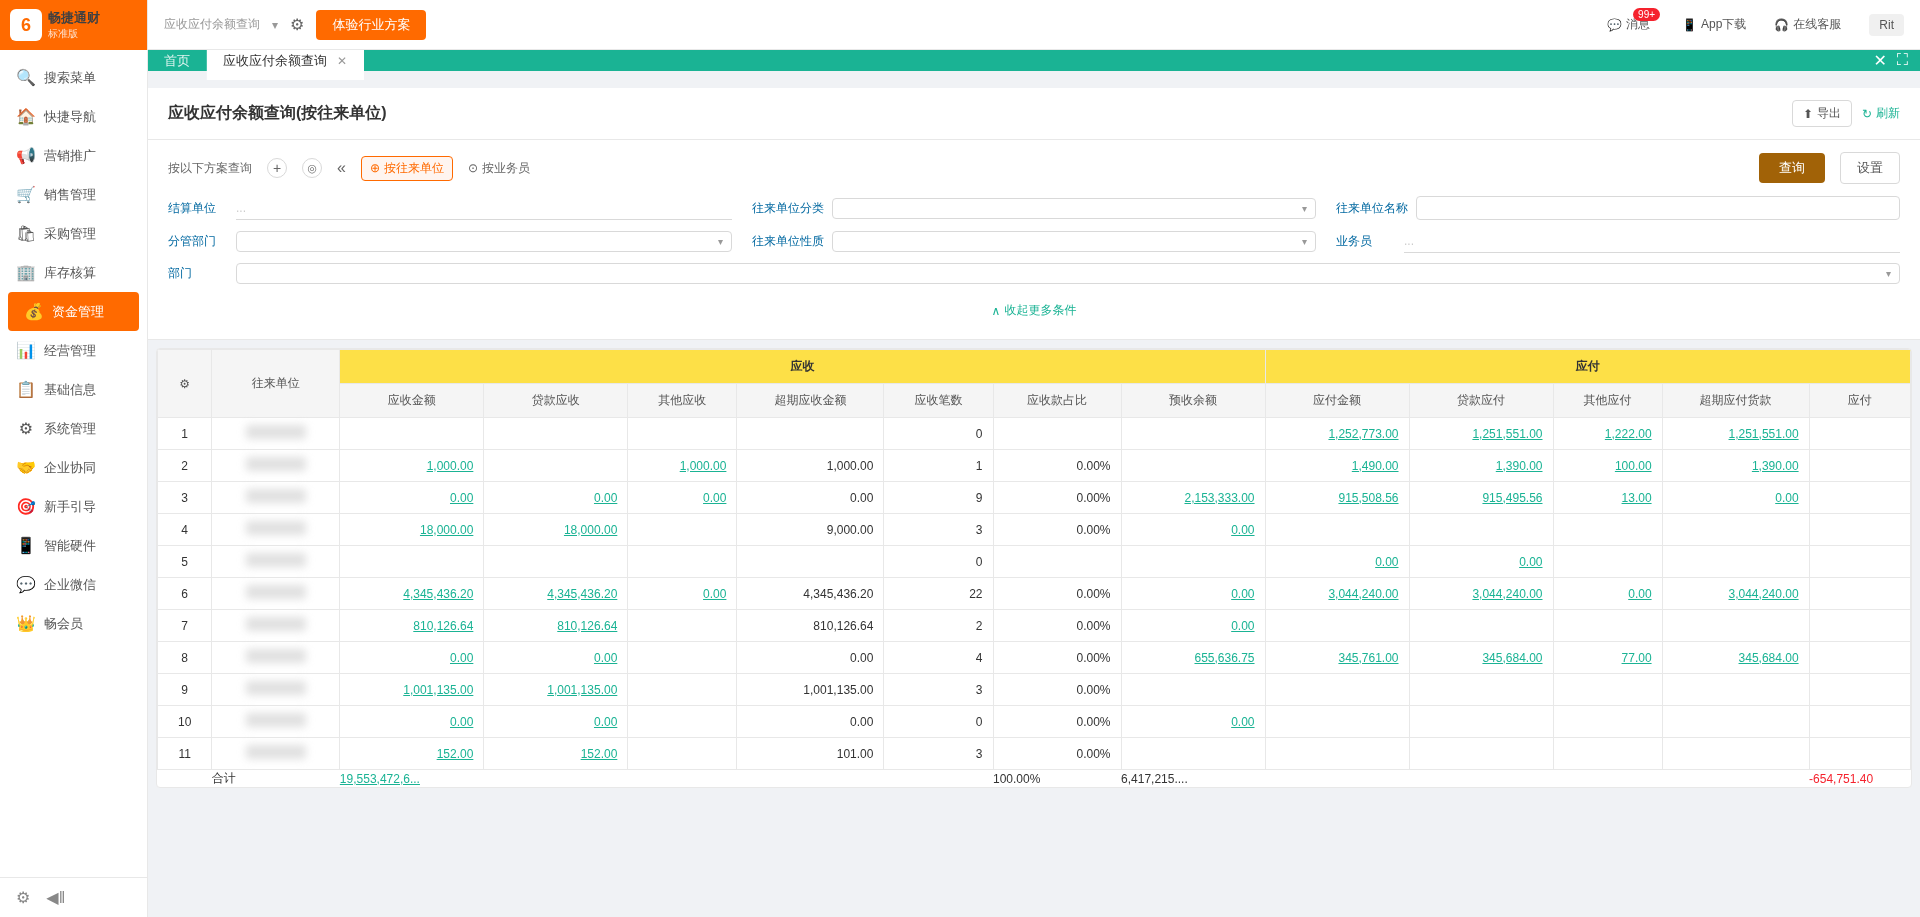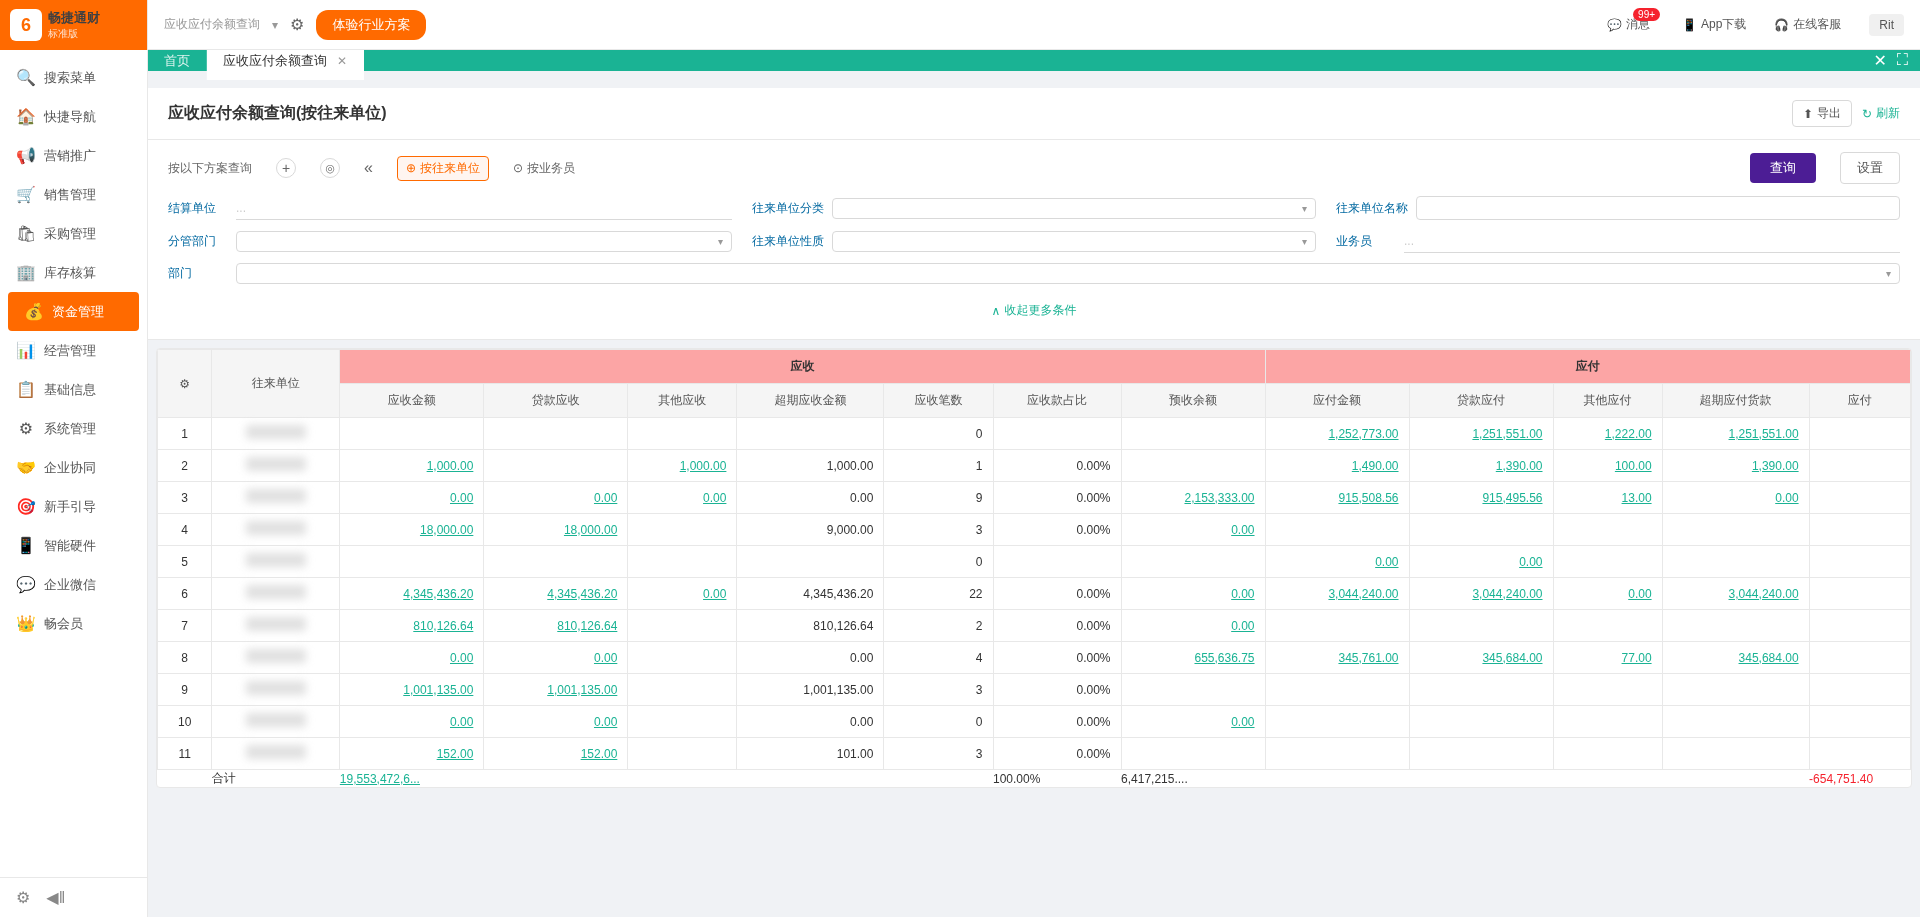--- a/index.html
+++ b/index.html
@@ -34,21 +34,21 @@
     
     .header {
       position: fixed; left: 148px; right: 0; top: 0; height: 50px;
       background: #fff; border-bottom: 1px solid #e8e8e8; display: flex; align-items: center;
       padding: 0 16px; gap: 12px; z-index: 100;
     }
     .header-breadcrumb { color: #999; font-size: 12px; }
     .header-chevron { color: #999; cursor: pointer; }
     .header-gear { color: #666; cursor: pointer; font-size: 16px; }
     .header-btn-orange {
-      background: #ff6a00; color: #fff; border: none; border-radius: 12px;
+      background: #ff6a00; color: #fff; border: none; border-radius: 4px;
       padding: 6px 16px; cursor: pointer; font-size: 13px;
     }
     .header-spacer { flex: 1; }
     .header-msg { display: flex; align-items: center; gap: 4px; color: #555; cursor: pointer; position: relative; }
     .header-badge {
       background: #f5222d; color: #fff; font-size: 10px; border-radius: 10px;
       padding: 1px 5px; position: absolute; top: -8px; right: -10px;
     }
     .header-app { display: flex; align-items: center; gap: 4px; color: #555; cursor: pointer; margin-left: 20px; }
     .header-service { display: flex; align-items: center; gap: 4px; color: #555; cursor: pointer; margin-left: 16px; }
@@ -80,21 +80,21 @@
     }
     .page-title { font-size: 16px; font-weight: bold; color: #333; }
     .page-actions { display: flex; gap: 10px; align-items: center; }
     .btn-export { background: none; border: 1px solid #d9d9d9; border-radius: 4px; padding: 4px 10px; cursor: pointer; color: #555; font-size: 12px; display: flex; align-items: center; gap: 4px; }
     .btn-refresh { background: none; border: none; cursor: pointer; color: #1ab394; font-size: 12px; display: flex; align-items: center; gap: 4px; }
 
     
     .filter-area {
       background: #fff; padding: 12px 20px; border-bottom: 1px solid #e8e8e8;
     }
-    .filter-header { display: flex; align-items: center; gap: 24px; margin-bottom: 12px; }
+    .filter-header { display: flex; align-items: center; gap: 15px; margin-bottom: 12px; }
     .filter-label { color: #666; font-size: 12px; }
     .filter-add-btn { background: none; border: 1px solid #d9d9d9; border-radius: 50%; width: 20px; height: 20px; cursor: pointer; display: flex; align-items: center; justify-content: center; color: #666; font-size: 14px; }
     .filter-scheme-btn { background: none; border: 1px solid #d9d9d9; border-radius: 50%; width: 20px; height: 20px; cursor: pointer; display: flex; align-items: center; justify-content: center; color: #666; font-size: 11px; }
     .filter-collapse { background: none; border: none; cursor: pointer; color: #666; font-size: 16px; }
     .filter-scheme-tag {
       display: flex; align-items: center; gap: 4px; background: #fff5f0;
       border: 1px solid #ff6a00; border-radius: 4px; padding: 3px 8px; color: #ff6a00; font-size: 12px; cursor: pointer;
     }
     .filter-scheme-sub { color: #666; font-size: 12px; cursor: pointer; display: flex; align-items: center; gap: 4px; }
     .filter-row { display: flex; align-items: center; gap: 20px; margin-bottom: 10px; flex-wrap: wrap; }
@@ -107,21 +107,21 @@
     .filter-input-dots { border: none; border-bottom: 1px solid #d9d9d9; background: none; padding: 4px 0; flex: 1; font-size: 12px; color: #ccc; }
     .filter-select { display: flex; align-items: center; gap: 4px; flex: 1; border: 1px solid #d9d9d9; border-radius: 4px; padding: 4px 8px; font-size: 12px; color: #333; background: #fff; cursor: pointer; }
     .filter-chevron { color: #999; font-size: 10px; }
 
     
     .table-container { background: #fff; margin: 8px; border: 1px solid #e8e8e8; border-radius: 4px; overflow: hidden; }
 
     table { width: 100%; border-collapse: collapse; font-size: 12px; }
     thead tr { background: #f5f5f5; }
     thead th { padding: 8px 10px; border: 1px solid #e8e8e8; color: #555; font-weight: normal; text-align: center; white-space: nowrap; }
-    thead th.group-header { background: #fca5a5; color: #333; font-weight: bold; }
+    thead th.group-header { background: #fde047; color: #333; font-weight: bold; }
     tbody tr { background: #fff; }
     tbody td { padding: 7px 10px; border: 1px solid #e8e8e8; text-align: center; white-space: nowrap; }
     tbody td.text-right { text-align: right; }
     tbody td a, .link-cell { color: #1ab394; text-decoration: underline; cursor: pointer; }
 
     
     .collapse-more { display: flex; align-items: center; justify-content: center; gap: 4px; padding: 8px; color: #1ab394; font-size: 12px; cursor: pointer; }
   </style>
 </head>
 <body>
@@ -266,21 +266,21 @@
       <button class="filter-collapse">«</button>
       <div class="filter-scheme-tag">
         <span style="color:#ff6a00;">⊕</span>
         <span>按往来单位</span>
       </div>
       <div class="filter-scheme-sub">
         <span>⊙</span>
         <span>按业务员</span>
       </div>
       <div style="flex:1"></div>
-      <button style="background:#4c1d95; color:#fff; border:none; border-radius:4px; padding:6px 20px; cursor:pointer; font-size:13px;">查询</button>
+      <button style="background:#a16207; color:#fff; border:none; border-radius:4px; padding:6px 20px; cursor:pointer; font-size:13px;">查询</button>
       <button style="background:#fff; color:#555; border:1px solid #d9d9d9; border-radius:4px; padding:6px 16px; cursor:pointer; font-size:13px;">设置</button>
     </div>
 
     <div class="filter-row">
       <div class="filter-field">
         <span class="filter-field-label">结算单位</span>
         <input class="filter-input-dots" type="text" value="..." style="min-width: 120px; flex: 1 1 0%;">
       </div>
       <div class="filter-field">
         <span class="filter-field-label">往来单位分类</span>

